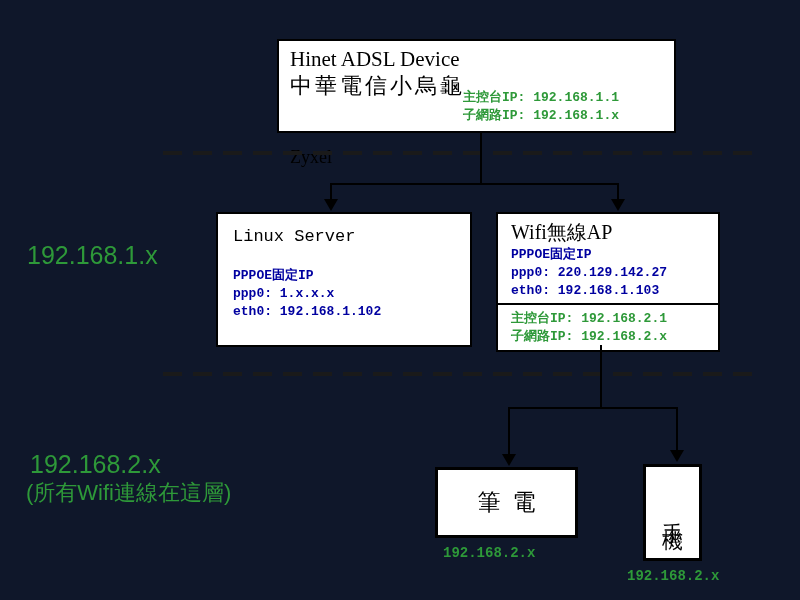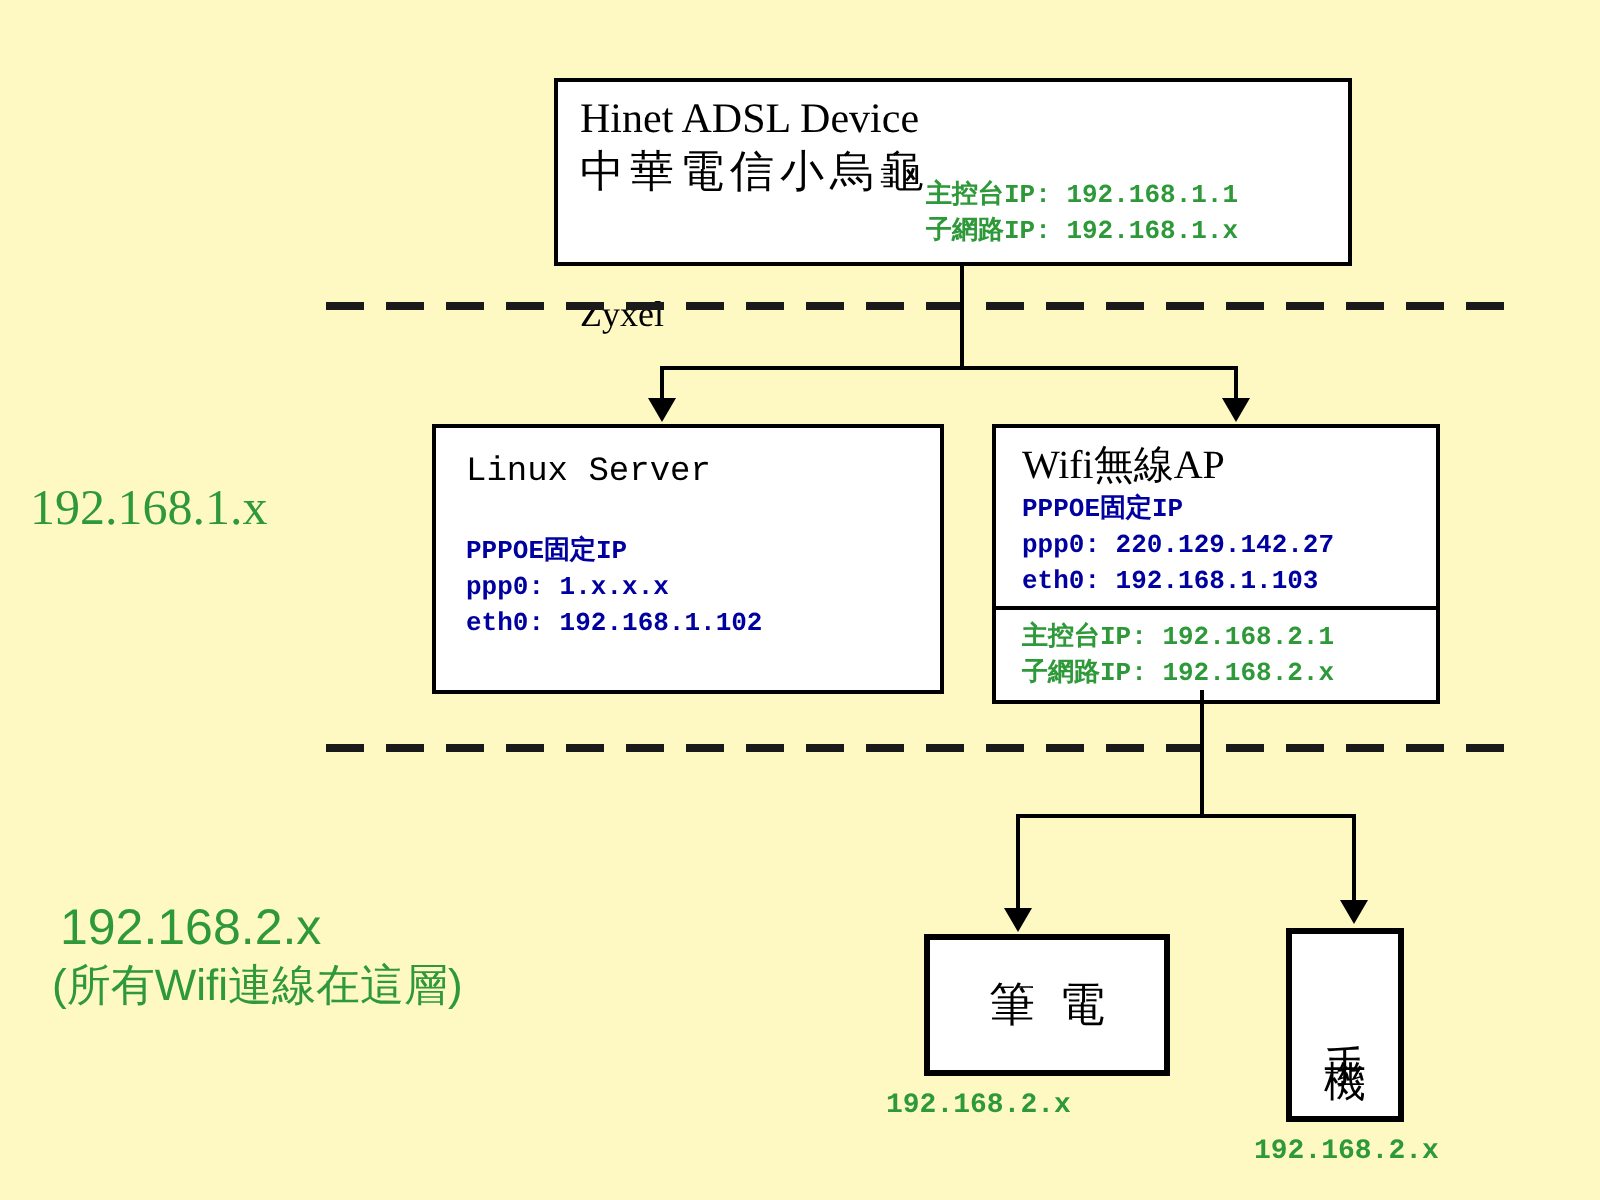--- a/index.html
+++ b/index.html
@@ -1,17 +1,17 @@
 <!DOCTYPE html>
 <html><head>
 <meta charset="utf-8">
 <style>
   html,body{margin:0;padding:0;background:#fff;}
   #canvas{
-    position:relative;width:800px;height:600px;background:#fef9c3;overflow:hidden;
+    position:relative;width:800px;height:600px;background:#0f172a;overflow:hidden;
     font-family:"Liberation Serif", serif;color:#000;
   }
   .box{position:absolute;background:#fff;border:2px solid #000;box-sizing:border-box;}
   .thickbox{border-width:3px;}
   .serif-title{font-family:"Liberation Serif", serif;color:#000;}
   .mono{font-family:Liberation Mono, monospace;font-weight:bold;}
   .blue{color:#0000a0;}
   .green{color:#2e9939;}
   .ip-line{font-size:13px;line-height:18px;white-space:nowrap;}
   .layer-label{
@@ -47,21 +47,21 @@
 
   <div class="dashed" style="left:163px;top:151px;width:596px;"></div>
 
   <div class="vline" style="left:480px;top:133px;width:2px;height:51px;"></div>
   <div class="hline" style="left:330px;top:183px;width:289px;height:2px;"></div>
   <div class="vline" style="left:330px;top:183px;width:2px;height:17px;"></div>
   <div class="arrowhead" style="left:324px;top:199px;"></div>
   <div class="vline" style="left:617px;top:183px;width:2px;height:17px;"></div>
   <div class="arrowhead" style="left:611px;top:199px;"></div>
 
-  <div class="layer-label" style="left:15px;top:241px;font-size:25px;font-family:Liberation Serif, serif;">192.168.1.x</div>
+  <div class="layer-label" style="left:27px;top:241px;font-size:25px;">192.168.1.x</div>
 
   <div class="box" style="left:216px;top:212px;width:256px;height:135px;">
     <div class="mono" style="position:absolute;left:15px;top:13px;font-size:17px;font-weight:normal;">Linux Server</div>
     <div class="mono blue ip-line" style="position:absolute;left:15px;top:53px;">PPPOE固定IP</div>
     <div class="mono blue ip-line" style="position:absolute;left:15px;top:71px;">ppp0: 1.x.x.x</div>
     <div class="mono blue ip-line" style="position:absolute;left:15px;top:89px;">eth0: 192.168.1.102</div>
   </div>
 
   <div class="box" style="left:496px;top:212px;width:224px;height:140px;">
     <div class="serif-title" style="position:absolute;left:13px;top:5px;font-size:20px;">Wifi無線AP</div>
@@ -78,21 +78,21 @@
   <div class="vline" style="left:600px;top:345px;width:2px;height:64px;"></div>
   <div class="hline" style="left:508px;top:407px;width:170px;height:2px;"></div>
   <div class="vline" style="left:508px;top:407px;width:2px;height:48px;"></div>
   <div class="arrowhead" style="left:502px;top:454px;"></div>
   <div class="vline" style="left:676px;top:407px;width:2px;height:44px;"></div>
   <div class="arrowhead" style="left:670px;top:450px;"></div>
 
   <div class="layer-label" style="left:30px;top:450px;font-size:25px;">192.168.2.x</div>
   <div class="layer-label" style="left:26px;top:478px;font-size:22px;">(所有Wifi連線在這層)</div>
 
-  <div class="box thickbox" style="left:462px;top:467px;width:123px;height:71px;display:flex;align-items:center;justify-content:center;">
+  <div class="box thickbox" style="left:435px;top:467px;width:143px;height:71px;display:flex;align-items:center;justify-content:center;">
     <div class="serif-title" style="font-size:23px;letter-spacing:12px;padding-left:12px;">筆電</div>
   </div>
   <div class="mono green" style="position:absolute;left:443px;top:545px;font-size:14px;">192.168.2.x</div>
 
   <div class="box thickbox" style="left:643px;top:464px;width:59px;height:97px;display:flex;align-items:center;justify-content:center;">
     <div class="serif-title vertical-text" style="font-size:21px;letter-spacing:8px;">手機</div>
   </div>
   <div class="mono green" style="position:absolute;left:627px;top:568px;font-size:14px;">192.168.2.x</div>
 
 </div>

